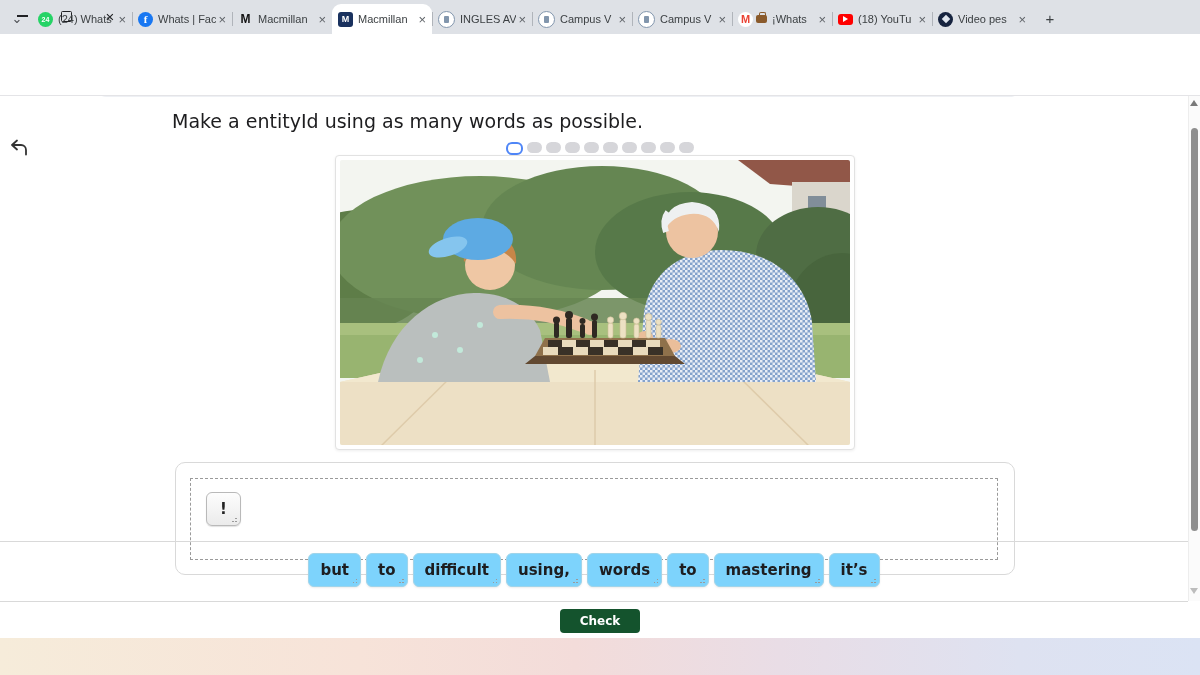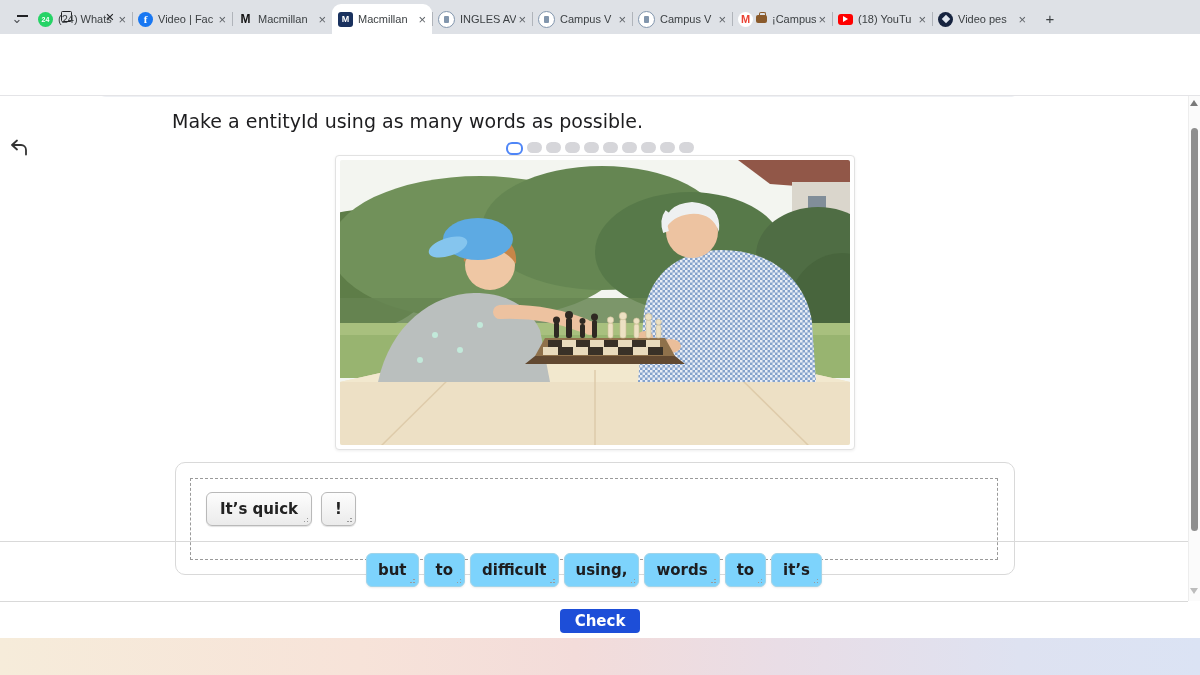--- a/index.html
+++ b/index.html
@@ -77,22 +77,22 @@
     padding:7px 13px;font-size:15px;font-weight:bold;color:#222;font-family:"DejaVu Sans",sans-serif;
     box-shadow:0 1px 1px rgba(0,0,0,0.12);position:relative;}
   .grip{position:absolute;right:3px;bottom:3px;width:5px;height:5px;}
   .grip::after{content:"";position:absolute;right:0;bottom:0;width:1.5px;height:1.5px;background:#9a9a9a;
     box-shadow:-3px 0 0 #9a9a9a,0 -3px 0 #9a9a9a;}
   #trayline{left:0;top:541px;width:1188px;height:1px;background:#d9d9d9;}
   #tiles{left:0;top:553px;width:1188px;display:flex;justify-content:center;gap:5px;}
   .tile{background:#7dd3fc;border:1px solid #9fd4ea;border-radius:6px;padding:7px 11px;font-size:15px;font-weight:bold;
     color:#1d1d1f;font-family:"DejaVu Sans",sans-serif;box-shadow:0 1px 2px rgba(0,0,0,0.08);position:relative;}
   #footline{left:0;top:601px;width:1188px;height:1px;background:#d9d9d9;}
-  #checkbtn{left:560px;top:609px;width:80px;height:24px;background:#1d4ed8;border-radius:4px;color:#fff;
-    font-size:15px;font-weight:bold;display:flex;align-items:center;justify-content:center;font-family:"DejaVu Sans",sans-serif;}
+  #checkbtn{left:560px;top:609px;width:80px;height:24px;background:#14532d;border-radius:4px;color:#fff;
+    font-size:12px;font-weight:bold;display:flex;align-items:center;justify-content:center;font-family:"DejaVu Sans",sans-serif;}
   
   #sbtrack{left:1188px;top:96px;width:12px;height:505px;background:#fbfbfb;border-left:1px solid #ededed;box-sizing:border-box;}
   .sbarrow{left:1190px;width:8px;height:6px;}
   #sbthumb{left:1190.5px;top:128px;width:7px;height:403px;background:#8f8f8f;border-radius:4px;}
   
   #taskbar{left:0;top:638px;width:1200px;height:37px;
     background:linear-gradient(90deg,#f6ecda 0%,#f7e3d9 30%,#f3dcda 48%,#e9dde6 65%,#dee2f1 85%,#dbe3f4 100%);}
 </style>
 </head>
 <body>
@@ -100,21 +100,21 @@
 <div id="tabstrip" class="ab">
   <div id="tabsearch" class="ab">⌄</div>
   <div id="tabs" class="ab">
     <div class="tab">
       <span class="fav wa">24</span>
       <span class="title">(24) Whats</span>
       <span class="close">×</span>
     </div>
     <div class="tab">
       <span class="fav fb">f</span>
-      <span class="title">Video | Fac</span>
+      <span class="title">Whats | Fac</span>
       <span class="close">×</span>
     </div>
     <div class="tab">
       <span class="fav mac">M</span>
       <span class="title">Macmillan</span>
       <span class="close">×</span>
     </div>
     <div class="tab active">
       <span class="fav hw">M</span>
       <span class="title">Macmillan</span>
@@ -137,21 +137,21 @@
     <div class="tab">
       <span class="fav crest">
           <i></i>
         </span>
       <span class="title">Campus V</span>
       <span class="close">×</span>
     </div>
     <div class="tab">
       <span class="fav gm">M</span>
       <span class="briefcase"></span>
-      <span class="title">¡Campus</span>
+      <span class="title">¡Whats</span>
       <span class="close">×</span>
     </div>
     <div class="tab">
       <span class="fav yt">
           <i></i>
         </span>
       <span class="title">(18) YouTu</span>
       <span class="close">×</span>
     </div>
     <div class="tab">
@@ -327,37 +327,34 @@
       <rect x="316" y="165" width="5" height="13" rx="2"></rect>
         <circle cx="318.5" cy="162" r="2.8"></circle>
     </g>
     <rect width="510" height="285" fill="#ffffff" opacity="0.05"></rect>
   </svg>
 </div>
 
 <div id="dropwrap" class="ab"></div>
 <div id="dropzone" class="ab">
   <div class="chip">
-    <span>It’s quick</span>
-    <span class="grip"></span>
-  </div>
-  <div class="chip">
     <span>!</span>
     <span class="grip"></span>
   </div>
 </div>
 
 <div id="trayline" class="ab"></div>
 <div id="tiles" class="ab">
   <div class="tile"><span>but</span><span class="grip"></span></div>
   <div class="tile"><span>to</span><span class="grip"></span></div>
   <div class="tile"><span>difficult</span><span class="grip"></span></div>
   <div class="tile"><span>using,</span><span class="grip"></span></div>
   <div class="tile"><span>words</span><span class="grip"></span></div>
   <div class="tile"><span>to</span><span class="grip"></span></div>
+  <div class="tile"><span>mastering</span><span class="grip"></span></div>
   <div class="tile"><span>it’s</span><span class="grip"></span></div>
 </div>
 
 <div id="footline" class="ab"></div>
 <div id="checkbtn" class="ab">Check</div>
 
 <div id="sbtrack" class="ab"></div>
 <div class="sbarrow ab" style="top:100px;">
   <svg class="ic" width="8" height="6" viewBox="0 0 8 6">
       <polygon points="4,0 8,6 0,6" fill="#7a7a7a"></polygon>

